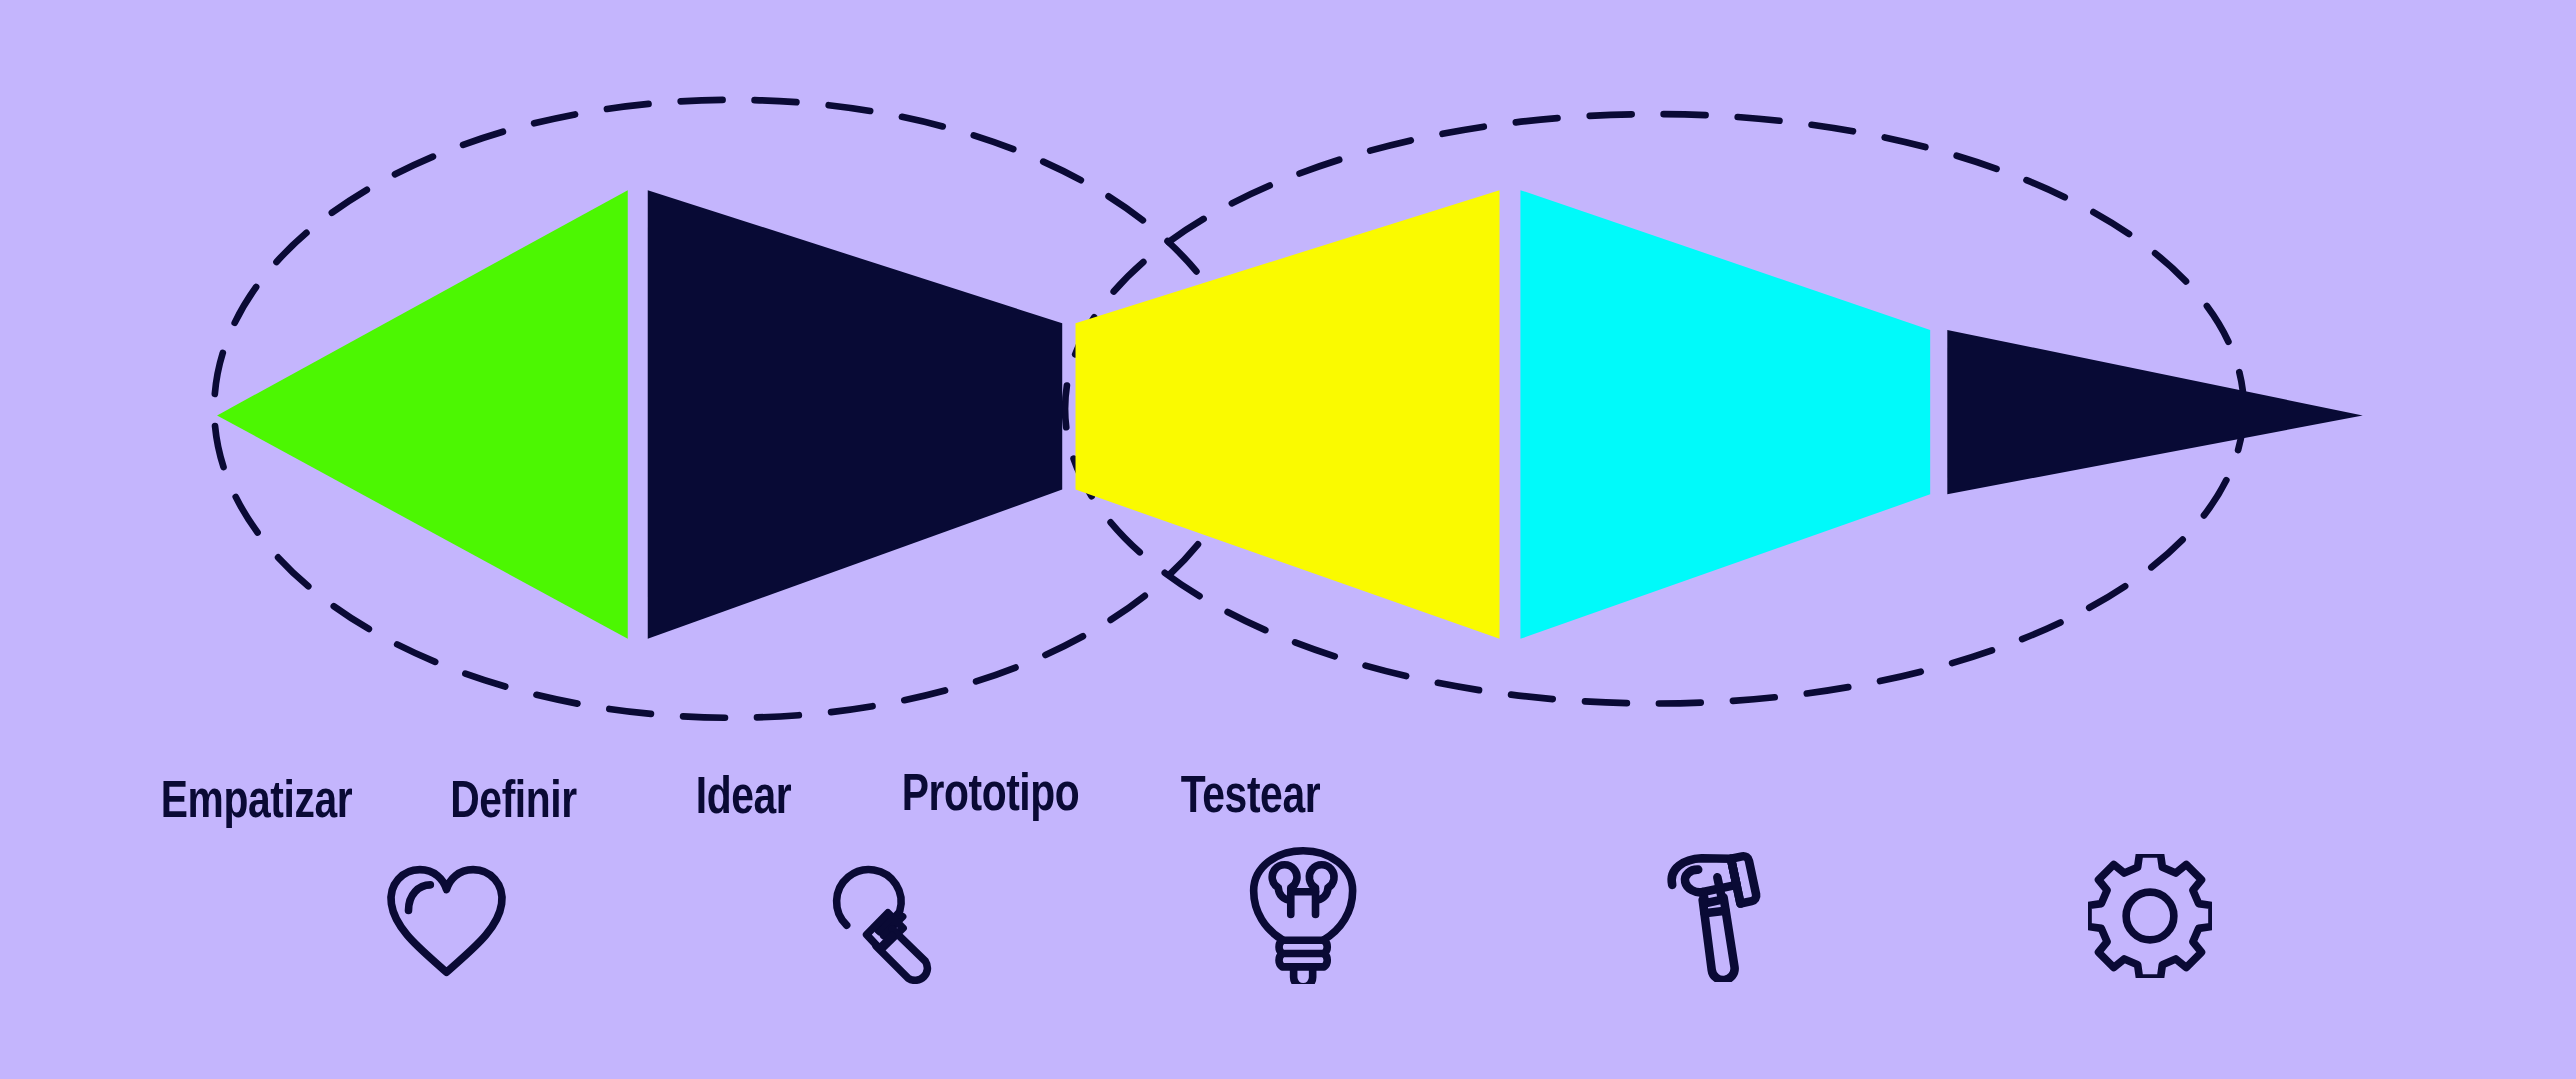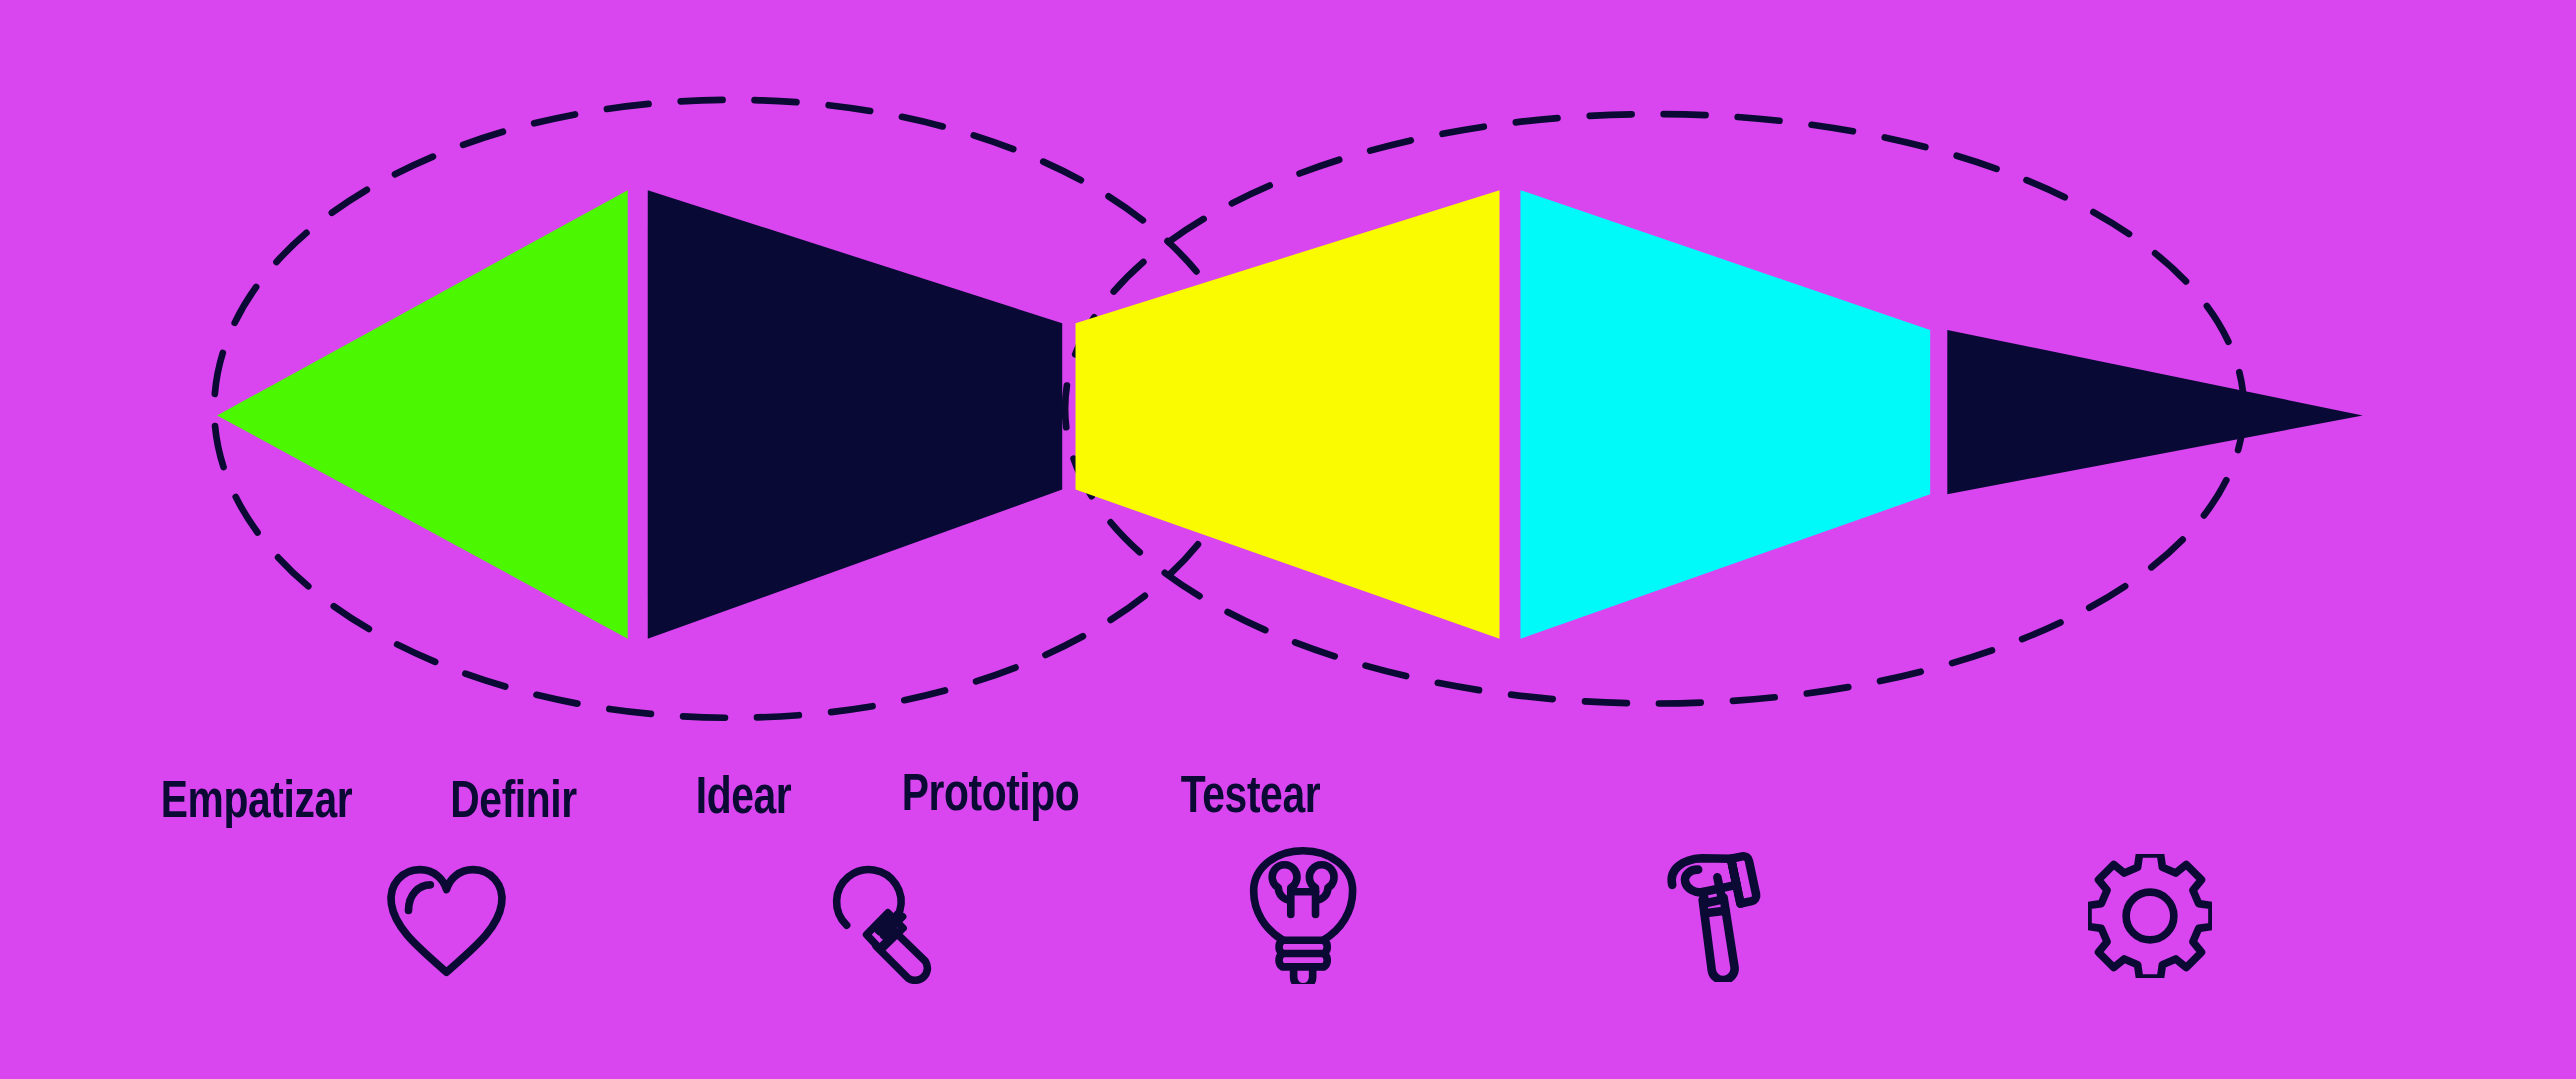--- a/index.html
+++ b/index.html
@@ -13,21 +13,21 @@
     height: 1079px;
     font-family: "Liberation Sans", sans-serif;
     overflow: hidden;
     position: relative;
   }
   #stage {
     position: absolute;
     left: 0; top: 0;
     width: 2576px;
     height: 1079px;
-    background: #d946ef;
+    background: #c4b5fd;
   }
   #diagram-svg {
     position: absolute;
     left: 0; top: 0;
     width: 2576px;
     height: 1079px;
     display: block;
   }
   .stage-label {
     position: absolute;

